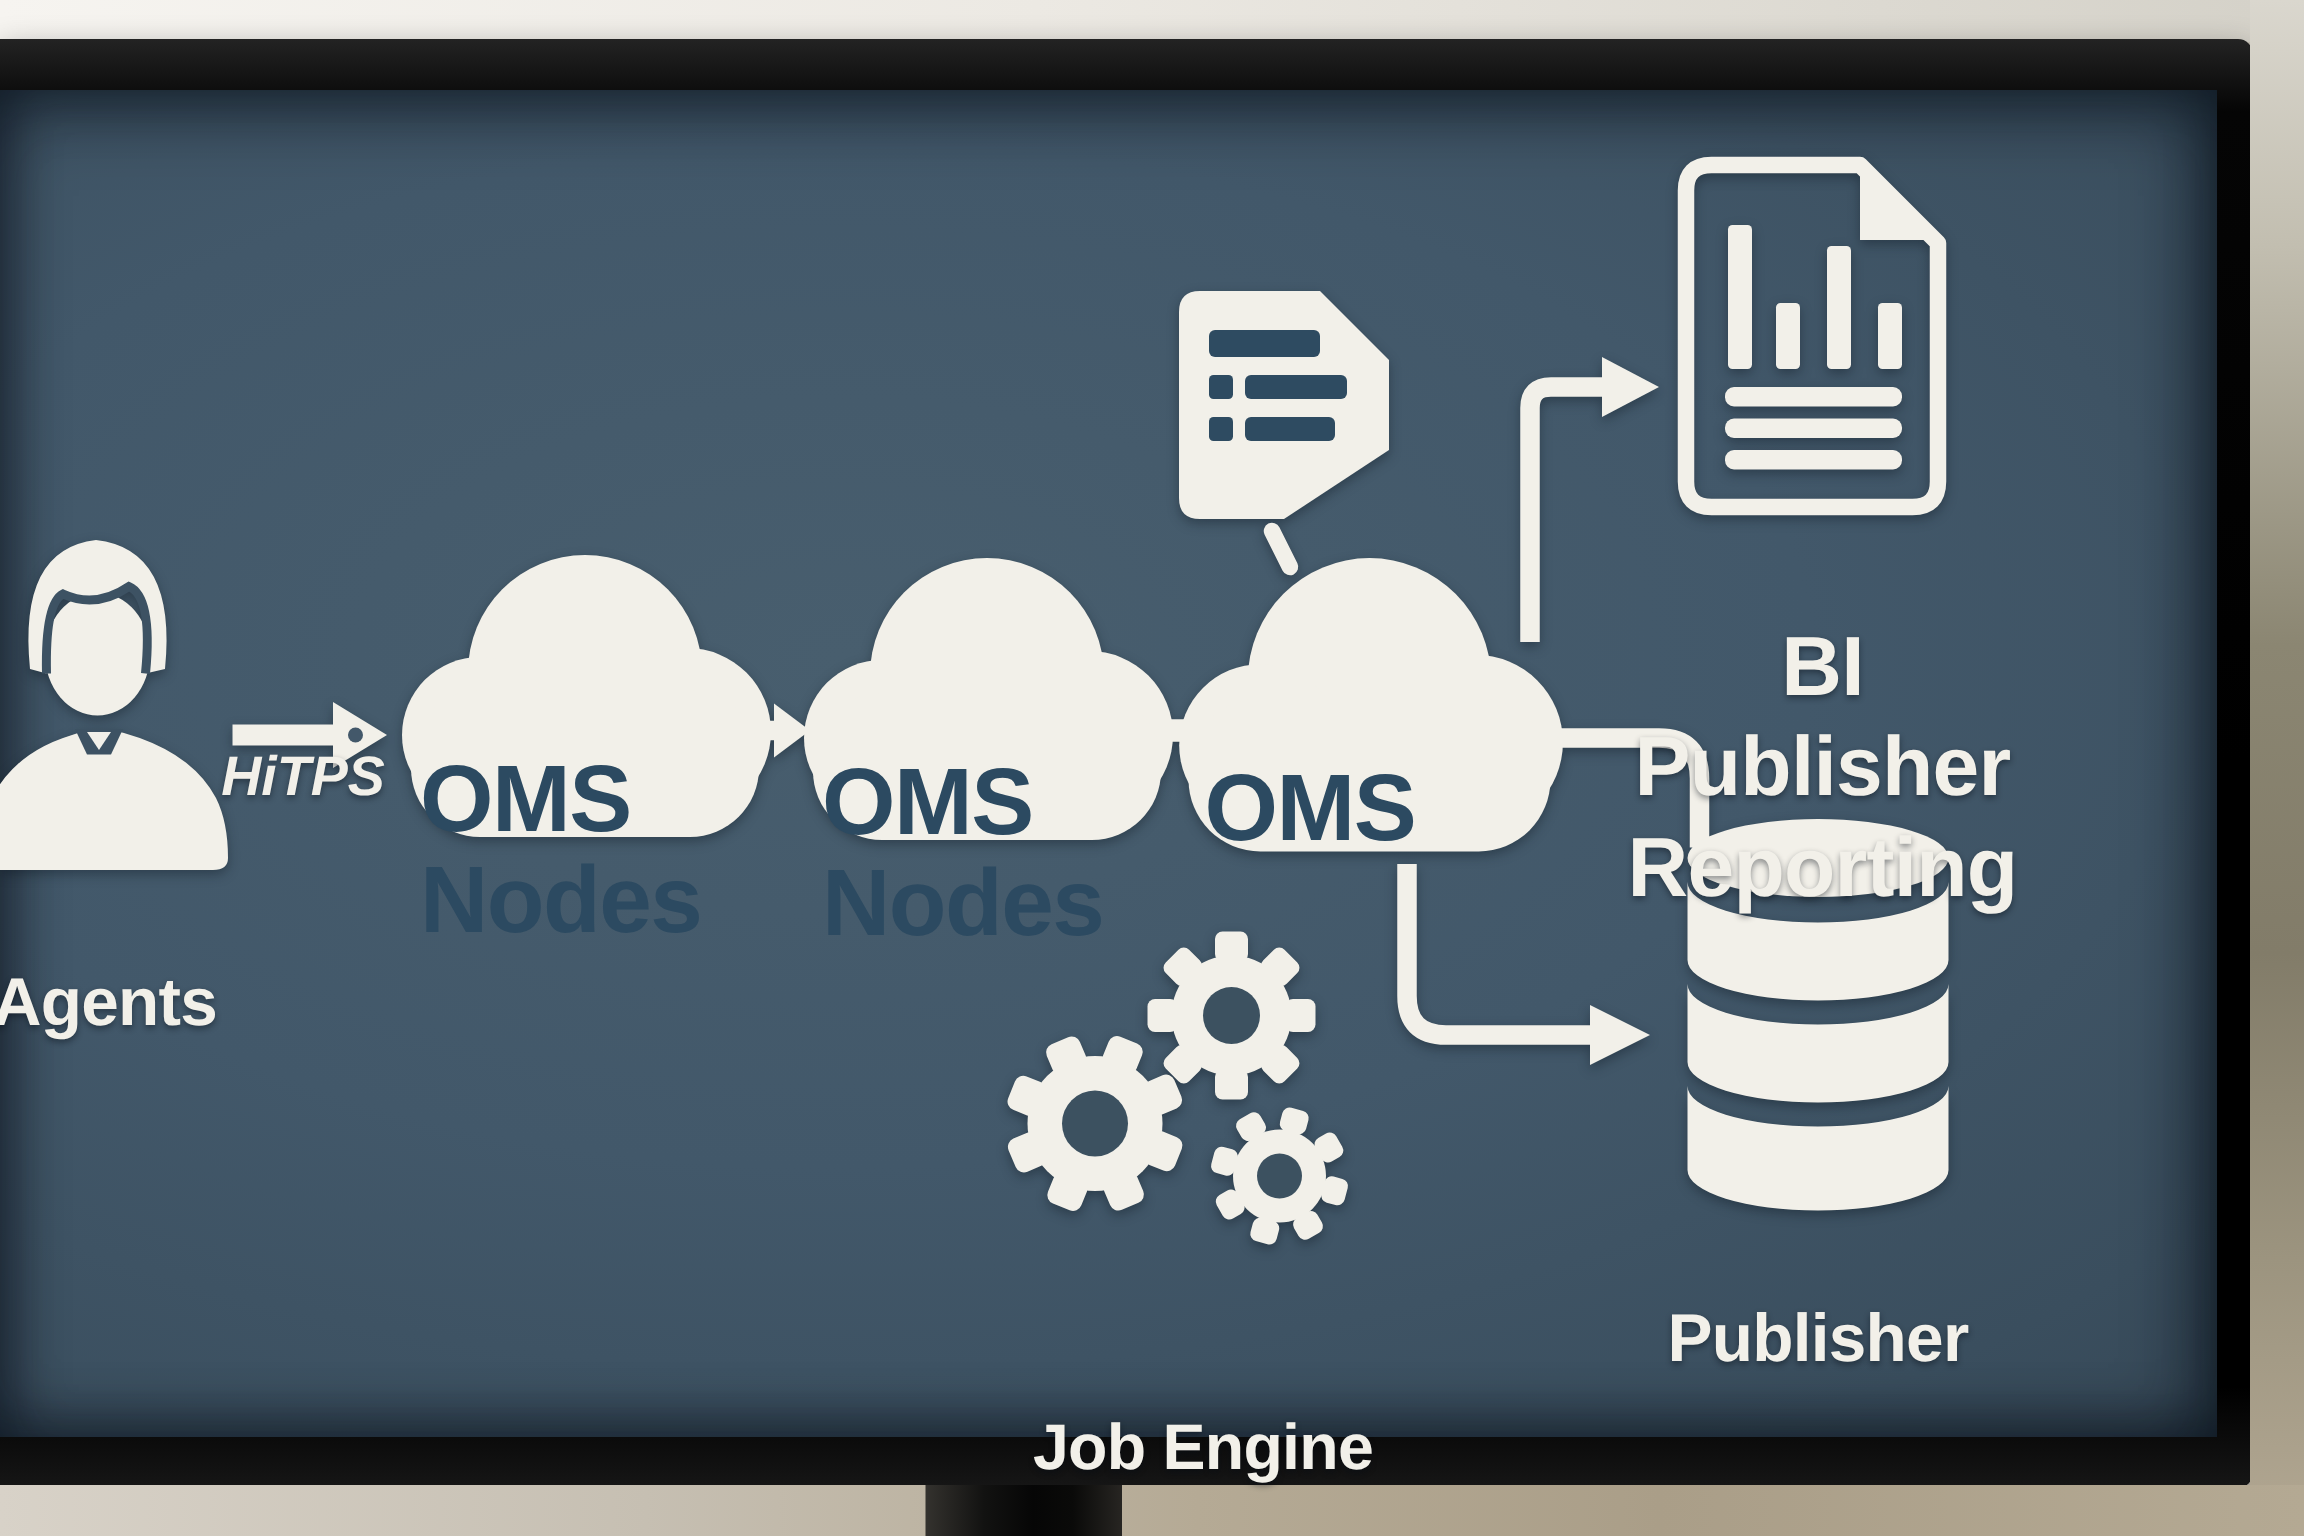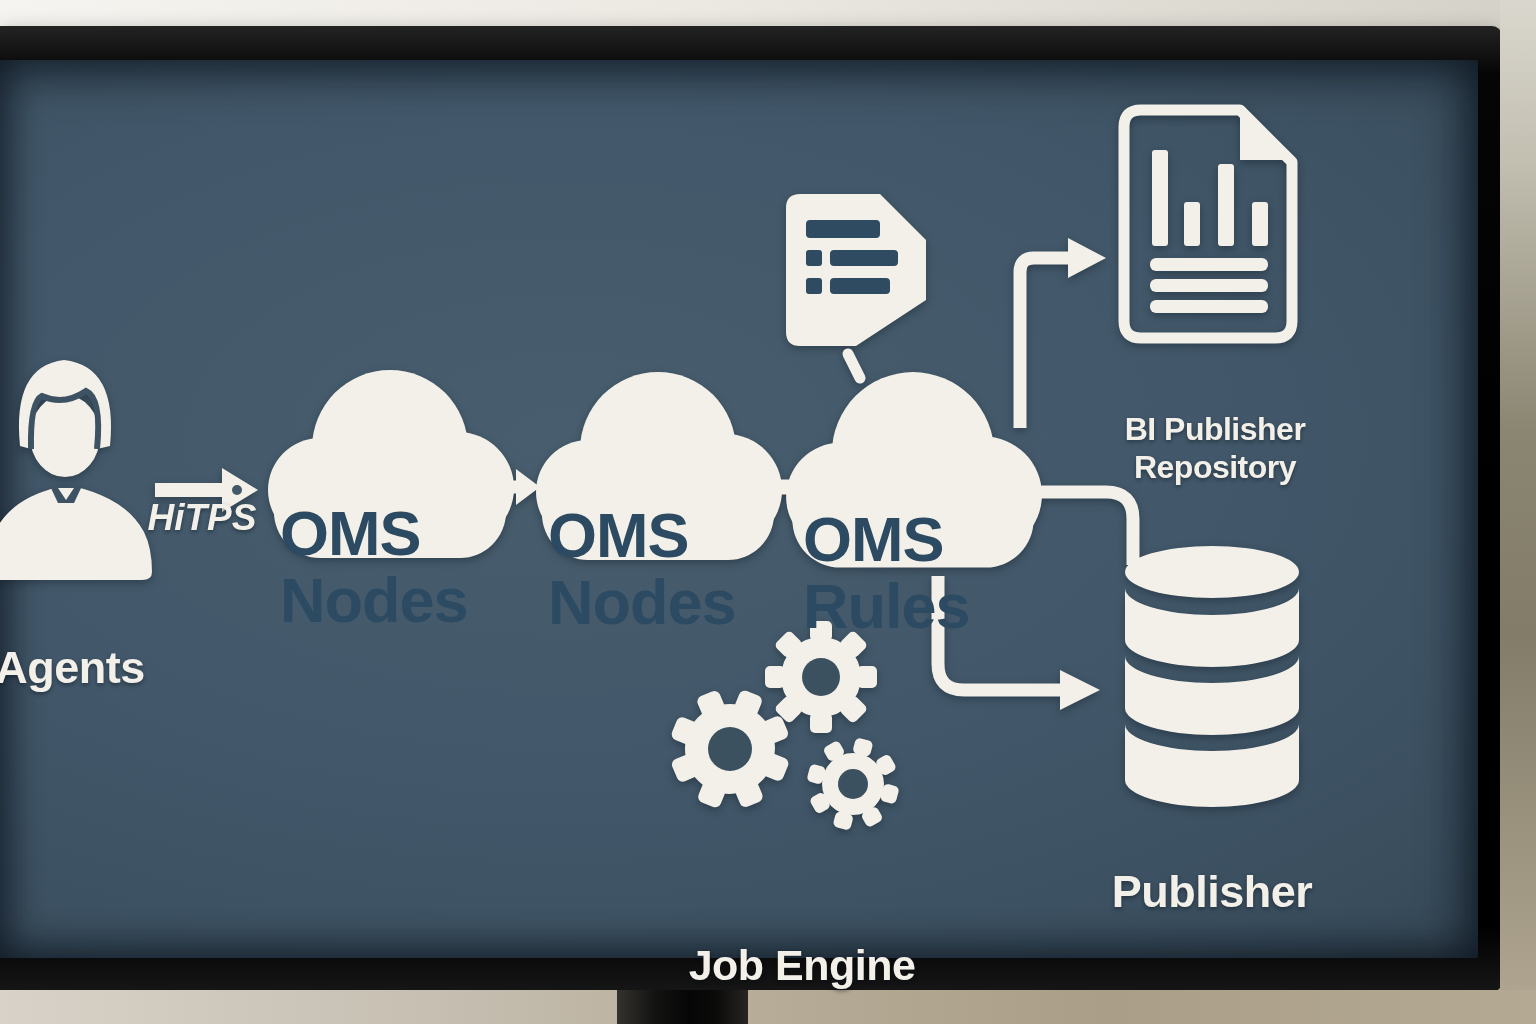--- a/index.html
+++ b/index.html
@@ -29,21 +29,21 @@
     filter:drop-shadow(0 3px 4px rgba(6,14,22,.35));}
   .lbl{position:absolute;color:#f2f0e9;font-weight:bold;text-align:center;
     letter-spacing:-0.5px;text-shadow:0 2px 4px rgba(6,14,22,.45);line-height:1.08;}
   .lbl-agents{left:-20px;top:584px;width:180px;font-size:45px;}
   .lbl-https{left:143px;top:438px;width:118px;font-size:37px;letter-spacing:0;font-style:italic;}
   .cloud-lbl{position:absolute;width:220px;text-align:left;color:#2c4a61;
     font-weight:bold;font-size:63px;line-height:1.06;letter-spacing:-1px;text-shadow:none;}
   .lbl-cloud1{left:280px;top:440px;}
   .lbl-cloud2{left:548px;top:442px;}
   .lbl-cloud3{left:803px;top:446px;}
-  .lbl-bi{left:1075px;top:350px;width:280px;font-size:32px;line-height:1.2;}
+  .lbl-bi{left:1075px;top:350px;width:280px;font-size:56px;line-height:1.2;}
   .lbl-repo{left:1062px;top:808px;width:300px;font-size:45px;}
   .lbl-job{left:652px;top:838px;width:300px;font-size:43px;margin-top:44px;}
 </style>
 </head>
 <body>
 
 <div id="scene">
   <div class="wall-top"></div>
   <div class="bezel"></div>
   <div class="wall-right"></div>
@@ -195,24 +195,23 @@
     <div class="cloud-lbl lbl-cloud1">
       <div>OMS</div>
       <div>Nodes</div>
     </div>
     <div class="cloud-lbl lbl-cloud2">
       <div>OMS</div>
       <div>Nodes</div>
     </div>
     <div class="cloud-lbl lbl-cloud3">
       <div>OMS</div>
-      <div>Rules</div>
     </div>
 
     <div class="lbl lbl-bi">
       <div>BI Publisher</div>
-      <div>Repository</div>
+      <div>Reporting</div>
     </div>
 
     <div class="lbl lbl-repo">Publisher</div>
     <div class="lbl lbl-job">Job Engine</div>
   </div>
 </div>
 
 </body></html>

